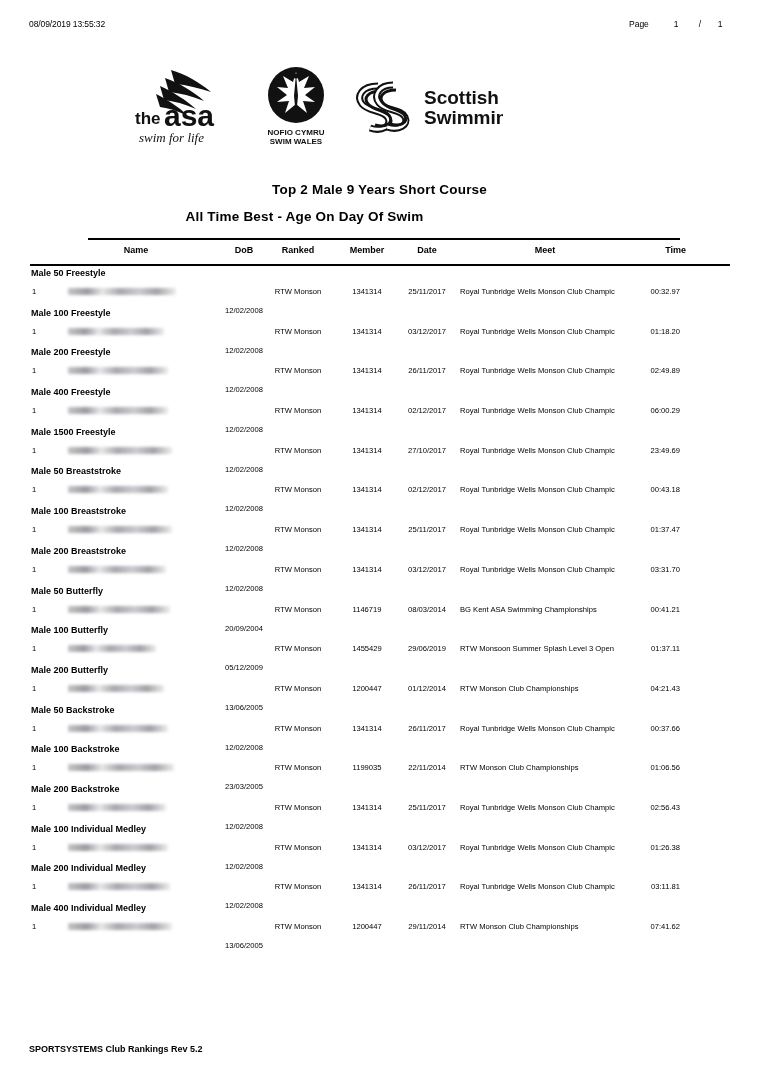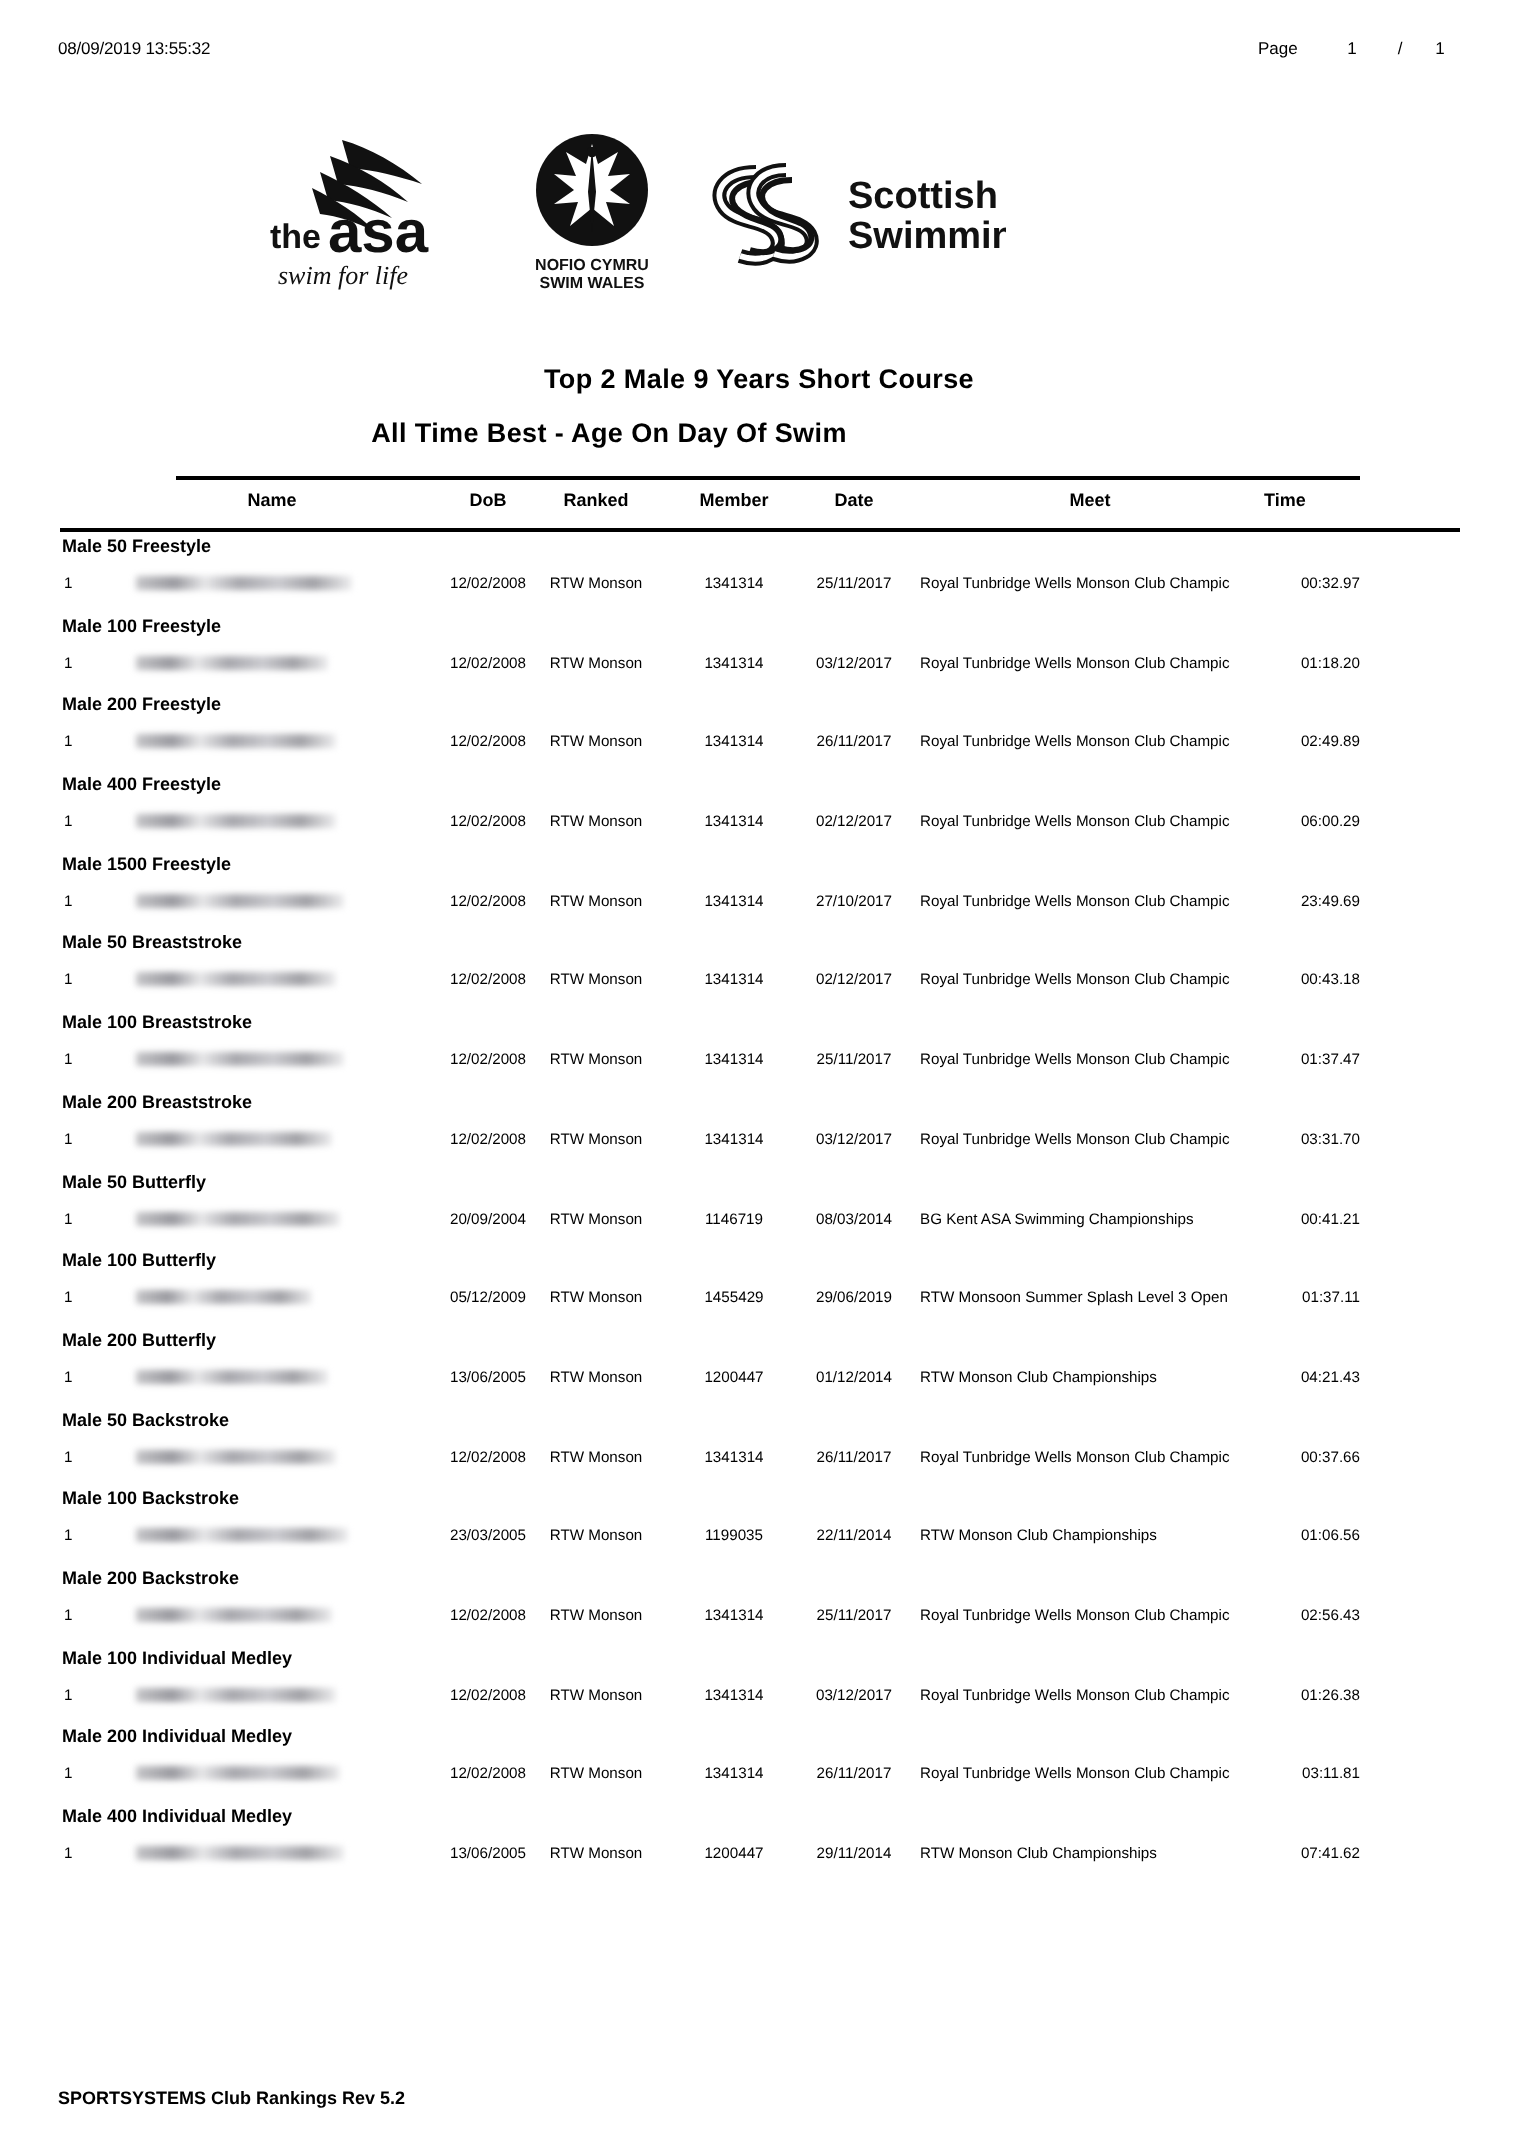--- a/index.html
+++ b/index.html
@@ -46,32 +46,32 @@
   .rule-top{position:absolute; left:88px; top:0px; width:592px; height:2px; background:#000;}
   .rule-bottom{position:absolute; left:30px; top:26px; width:700px; height:1.5px; background:#000;}
 
   .hdr{position:absolute; top:7px; height:14px; font-size:9px; font-weight:bold; white-space:nowrap;}
   .hdr-name{left:86px;  width:100px; text-align:center;}
   .hdr-dob{left:216px;  width:56px;  text-align:center;}
   .hdr-ranked{left:266px;width:64px;  text-align:center;}
   .hdr-member{left:338px;width:58px;  text-align:center;}
   .hdr-date{left:400px; width:54px;  text-align:center;}
   .hdr-meet{left:500px; width:90px;  text-align:center;}
-  .hdr-time{left:632px; width:54px;  text-align:left;}
+  .hdr-time{left:632px; width:54px;  text-align:right;}
 
   
   .groups{position:absolute; left:0; top:266px; width:759px;}
   .group{position:relative; height:39.7px;}
   .event-title{position:absolute; left:31px; top:2px; font-size:9px; font-weight:bold; white-space:nowrap;}
 
   .row{position:absolute; left:0; top:20px; width:759px; height:14px;}
   .c{position:absolute; top:0; font-size:7.6px; white-space:nowrap; line-height:11px;}
   .c-rank{left:32px; width:14px; text-align:left;}
   .c-name{left:68px; width:110px; height:9px; top:1px;}
-  .c-dob{left:216px; width:56px; text-align:center;}
+  .c-dob{left:216px; width:56px; text-align:center;margin-top:19px;}
   .c-ranked{left:266px; width:64px; text-align:center;}
   .c-member{left:338px; width:58px; text-align:center;}
   .c-date{left:400px; width:54px; text-align:center;}
   .c-meet{left:460px; width:174px; text-align:left; overflow:hidden;}
   .c-time{left:624px; width:56px; text-align:right;}
 
   
   .redacted{
     display:block;
     height:7px;

